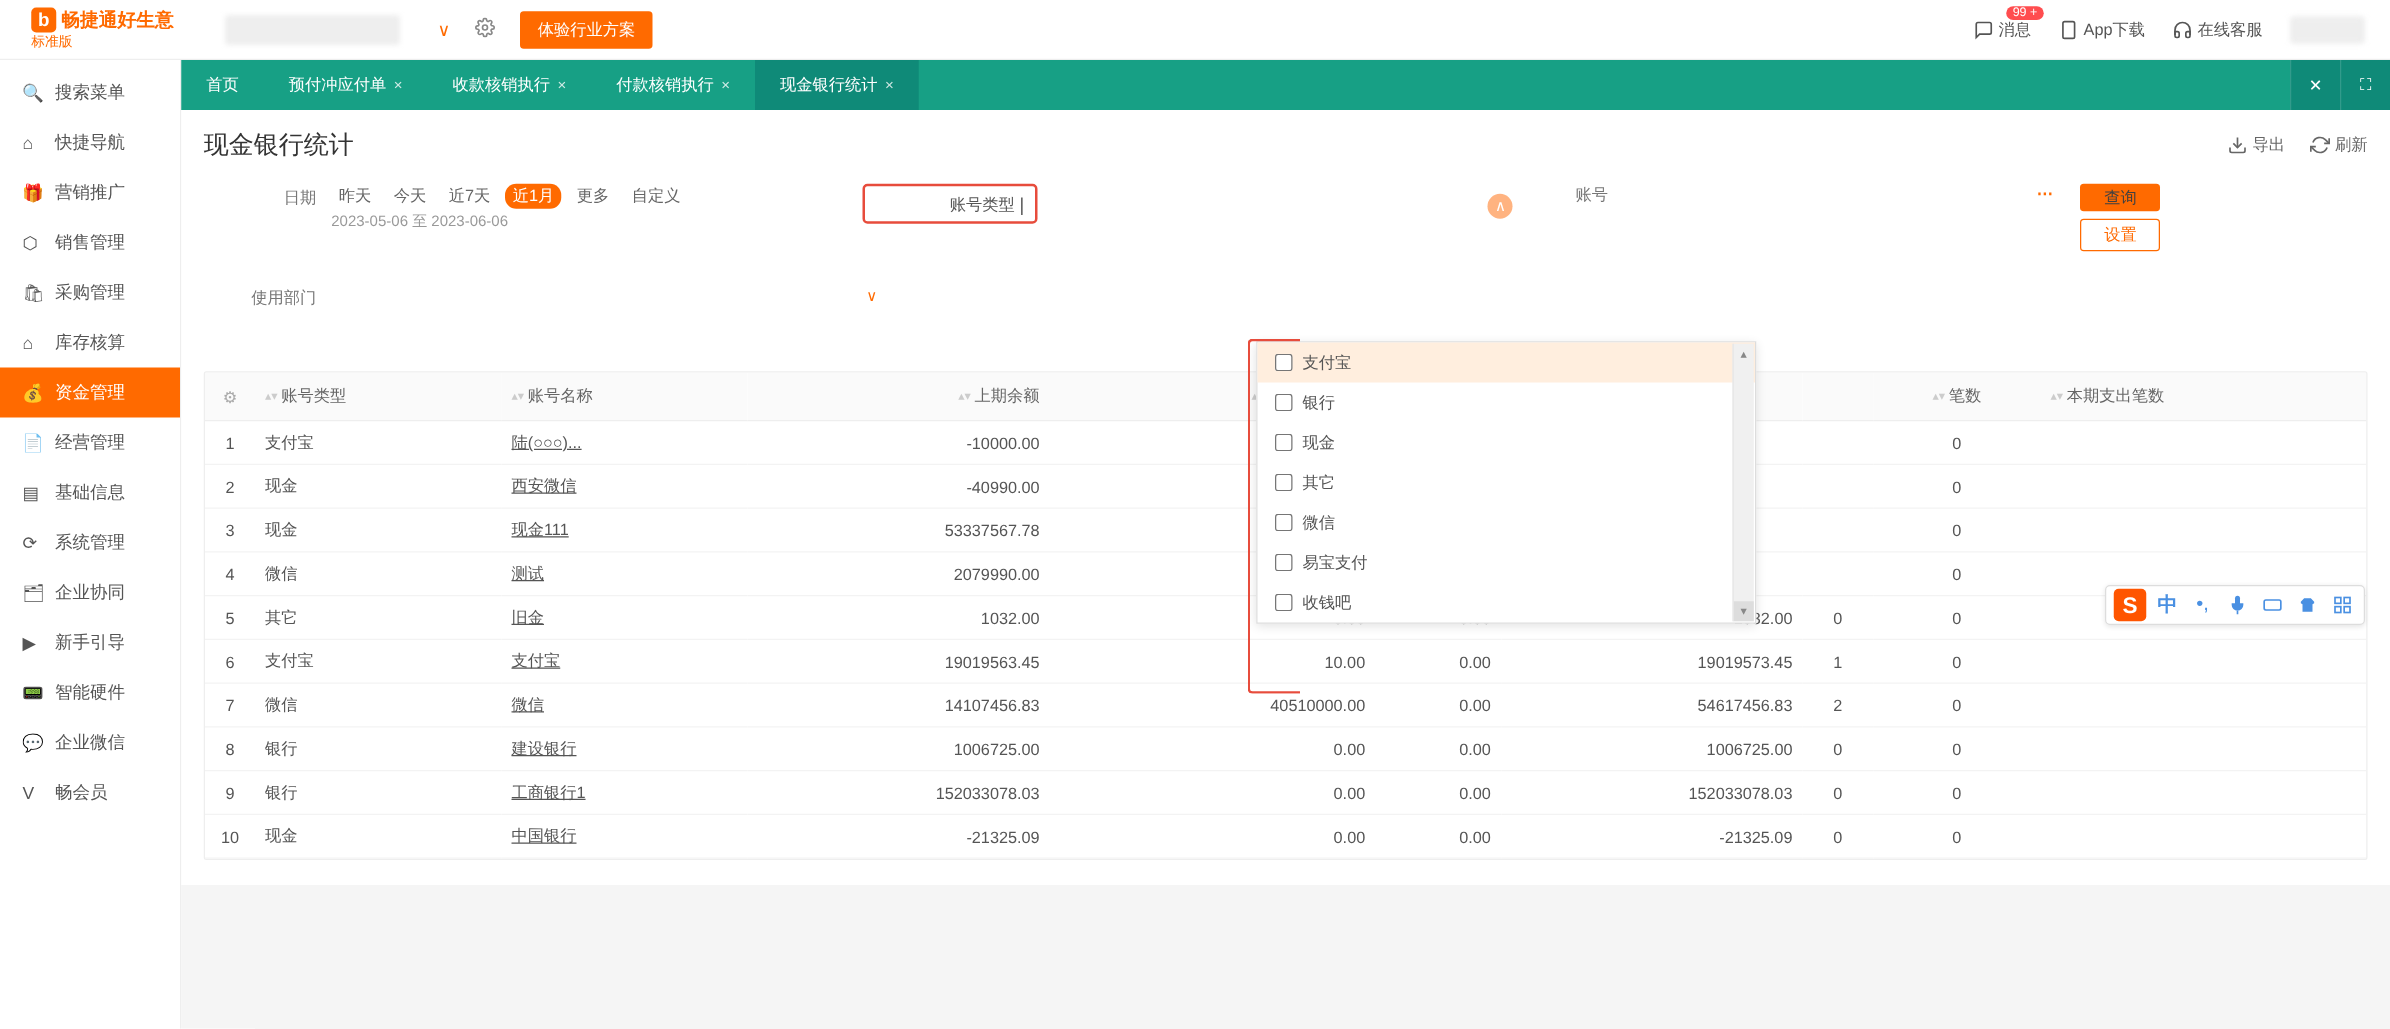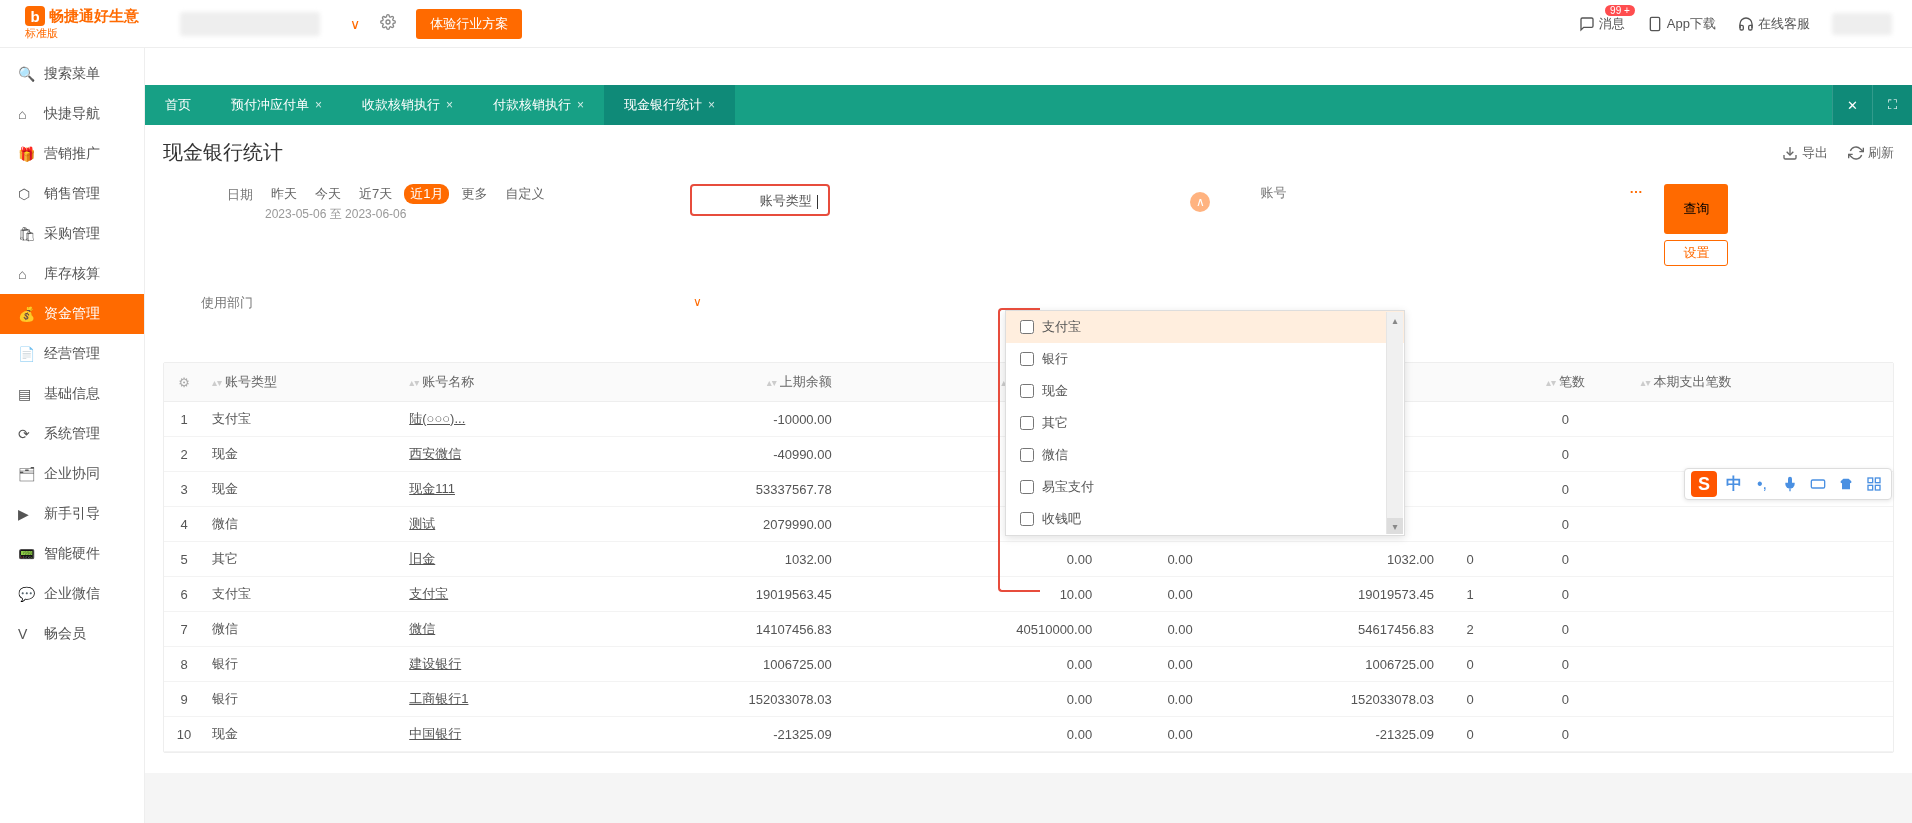--- a/index.html
+++ b/index.html
@@ -17,21 +17,21 @@
 .top-right { margin-left: auto; display: flex; align-items: center; gap: 22px; color: #555; }
 .msg-badge { position: relative; display: flex; align-items: center; gap: 4px; }
 .badge99 { position: absolute; top: -10px; right: -10px; background: #ff4d4f; color: #fff; font-size: 10px; border-radius: 8px; padding: 0 5px; }
 .user-blur { width: 60px; height: 22px; background: #eee; filter: blur(2px); border-radius: 3px; }
 
 .tabs-bar { height: 40px; background: #0c9; background: #1abc9c; background: #17a085; display: flex; align-items: stretch; color: #fff; }
 .tabs-bar { background: #1e9e85; }
 .tabs-bar { background: #17a589; }
 .tabs-bar { background: #1a9e87; }
 .tabs-bar { background: #17998b; }
-.tabs-bar { background: #189b85; margin-top: 37px; }
+.tabs-bar { background: #189b85; }
 .tabs-bar { background: #17a085; }
 .tabs-bar { background: #1a9e87; }
 .tabs-bar { background: #17998b; }
 .tabs-bar { background: #1a9e87; }
 .tabs-bar { background: #189b8a; }
 .tabs-bar { background: #14998b; }
 .tabs-bar { background: #1a9e87; }
 .tabs-bar { background: #1abc9c; }
 .tabs-bar { background-color: #17a589; }
 .tabs-bar { background-color: #189a8a; }
@@ -73,21 +73,21 @@
 .acct-type-label { color: #555; font-size: 13px; }
 .acct-type-caret { display:inline-block; width: 1px; height: 14px; background: #333; vertical-align: middle; margin-left: 2px; animation: blink 1s infinite; }
 @keyframes blink { 50% { opacity: 0; } }
 
 .collapse-circle { position: absolute; right: -380px; top: 8px; width: 20px; height: 20px; border-radius: 50%; background: #ffb380; color: #fff; display: flex; align-items: center; justify-content: center; font-size: 12px; cursor: pointer; }
 
 .filter-acct { margin-left: 430px; display: flex; align-items: flex-start; gap: 23px; }
 .filter-acct .lbl { color: #777; font-size: 13px; }
 .filter-acct .input-ellipsis { color: #ff6a00; font-weight: bold; letter-spacing: 2px; cursor: pointer; margin-left: 320px; }
 .query-btns { margin-left: 20px; display: flex; flex-direction: column; gap: 6px; }
-.btn-query { background: #ff6a00; color: #000000; padding: 16px 18px; border-radius: 3px; cursor: pointer; font-size: 13px; text-align: center; }
+.btn-query { background: #ff6a00; color: #404040; padding: 2px 18px; border-radius: 3px; cursor: pointer; font-size: 13px; text-align: center; }
 .btn-setting { border: 1px solid #ff6a00; color: #ff6a00; padding: 3px 18px; border-radius: 3px; cursor: pointer; font-size: 13px; text-align: center; }
 
 .filter-row2 { display: flex; align-items: center; margin-top: 26px; padding: 0 30px; }
 .dept-select { display: flex; align-items: center; gap: 60px; }
 .dept-select .caret { color: #ff6a00; font-size: 12px; }
 
 .dropdown-panel { position: absolute; left: 860px; top: 185px; width: 400px; background: #fff; border: 1px solid #ddd; box-shadow: 0 2px 8px rgba(0,0,0,.12); z-index: 50; }
 .dropdown-red-left { position: absolute; left: 853px; top: 183px; width: 42px; height: 284px; border: 2px solid #e74c3c; border-right: none; border-radius: 4px 0 0 4px; z-index: 51; pointer-events: none; }
 .dd-item { display: flex; align-items: center; gap: 8px; padding: 7px 14px; cursor: pointer; font-size: 13px; color: #555; }
 .dd-item.hover { background: #ffeede; }

